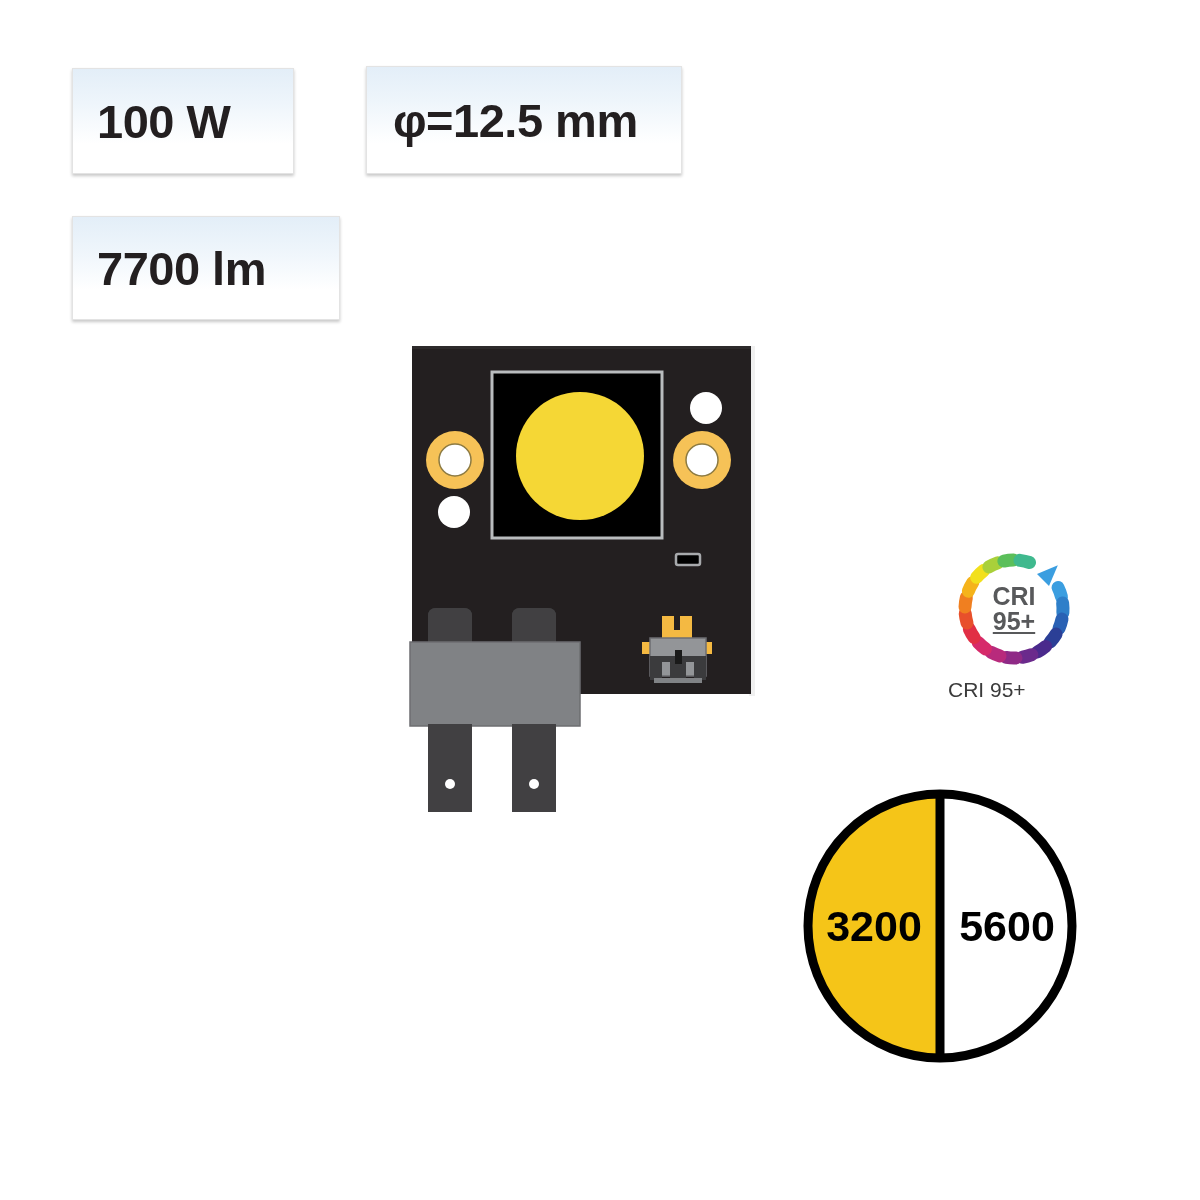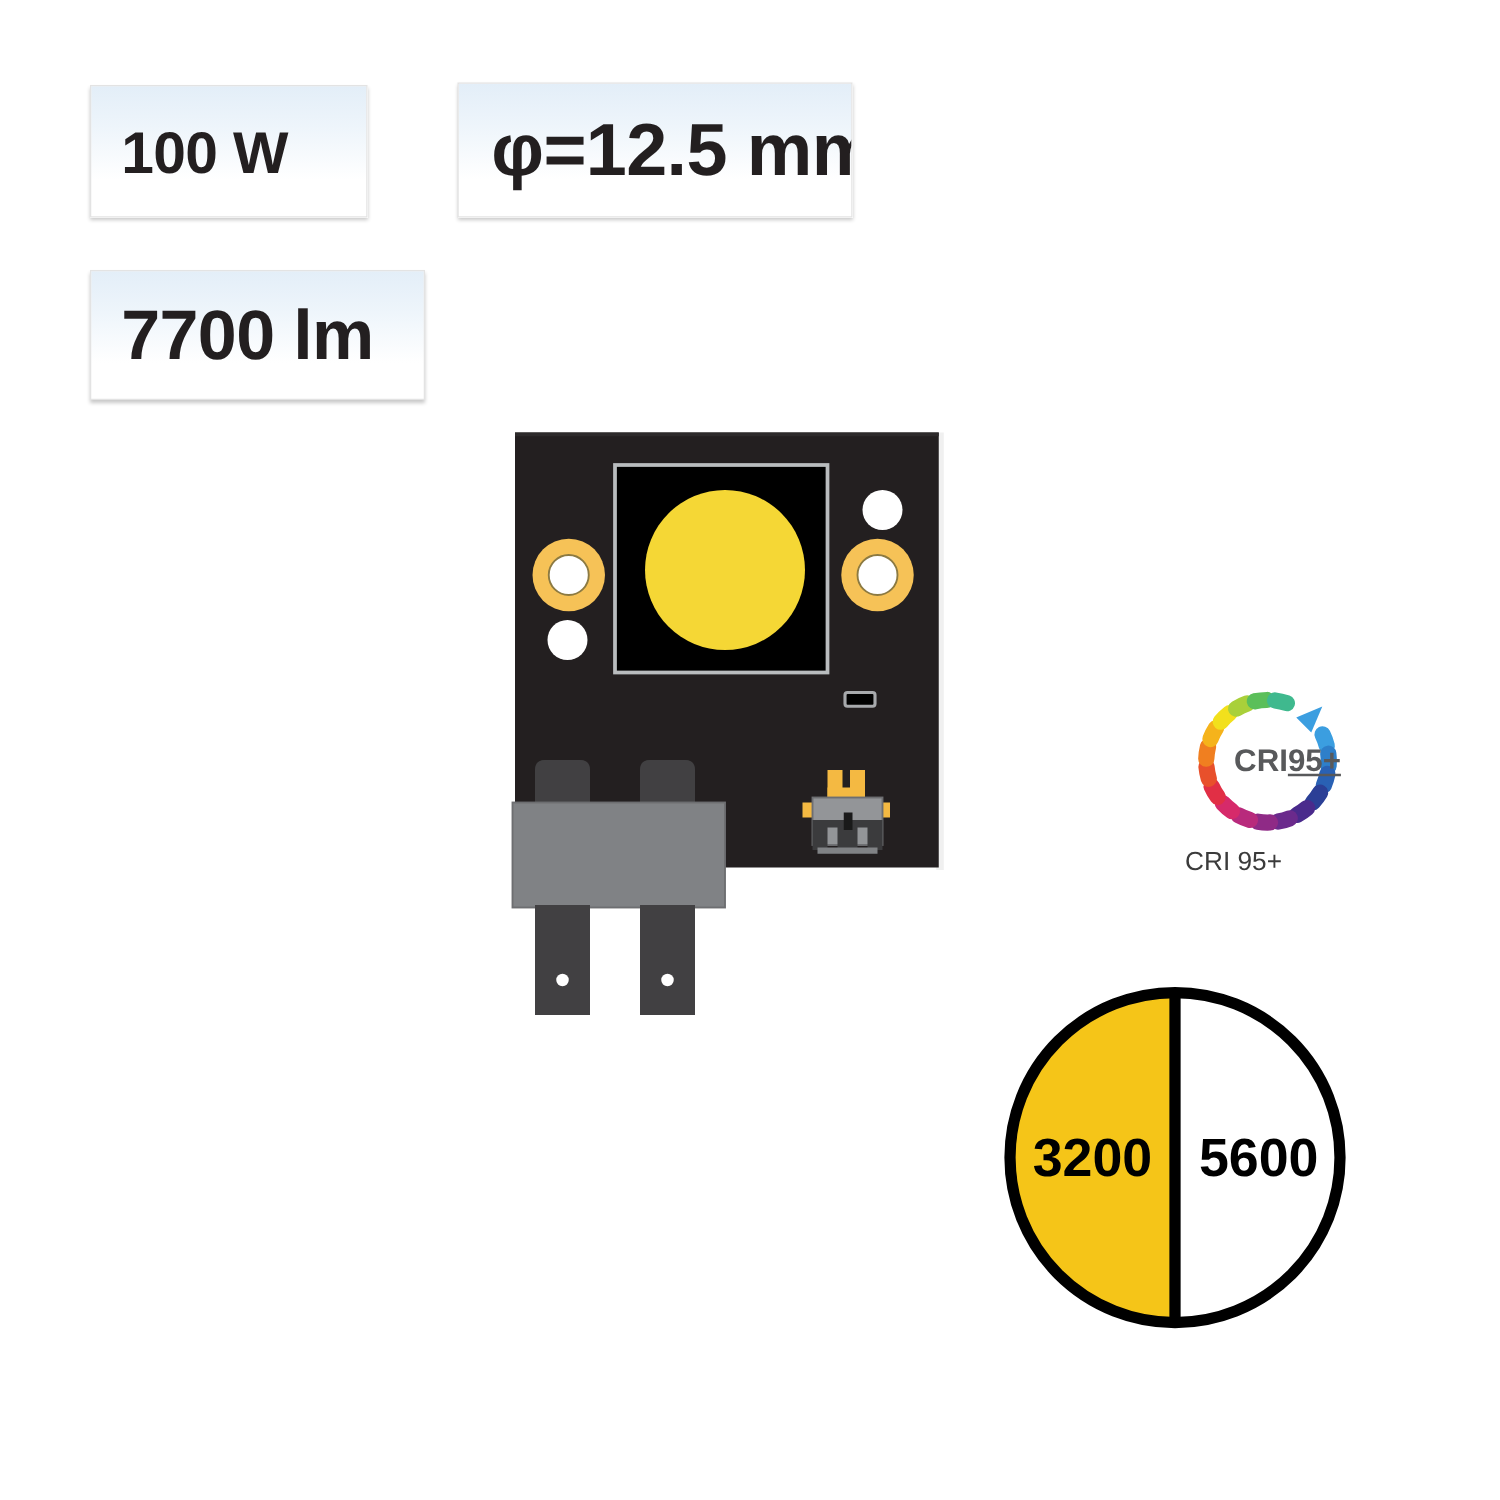--- a/index.html
+++ b/index.html
@@ -40,24 +40,24 @@
     color: #231f20;
     letter-spacing: -0.5px;
     white-space: nowrap;
     line-height: 1;
   }
 
   #badge-power   { left: 72px;  top: 68px;  width: 222px; height: 106px; }
   #badge-power .spec-text   { font-size: 47px; margin-left: 24px; text-align: right; }
 
   #badge-diameter{ left: 366px; top: 66px;  width: 316px; height: 108px; }
-  #badge-diameter .spec-text{ font-size: 59px; margin-left: 26px; }
+  #badge-diameter .spec-text{ font-size: 47px; margin-left: 26px; }
 
   #badge-flux    { left: 72px;  top: 216px; width: 268px; height: 104px; }
-  #badge-flux .spec-text    { font-size: 56px; margin-left: 24px; }
+  #badge-flux .spec-text    { font-size: 47px; margin-left: 24px; }
 
   
   #led-module {
     position: absolute;
     left: 404px;
     top: 344px;
     width: 360px;
     height: 480px;
   }
   #led-module svg { display: block; }
@@ -71,25 +71,25 @@
     height: 168px;
   }
   #cri-wheel-wrap {
     position: relative;
     width: 122px;
     height: 122px;
     margin: 0 auto;
   }
   #cri-center-text {
     position: absolute;
-    left: 16px; top: 0;
+    left: 0; top: 0;
     width: 122px;
     height: 122px;
     display: flex;
-    flex-direction: row;
+    flex-direction: column;
     align-items: center;
     justify-content: center;
     pointer-events: none;
   }
   #cri-center-text .cri-line1 {
     font-size: 25px;
     font-weight: 600;
     color: #58595b;
     line-height: 0.98;
     letter-spacing: 0px;

